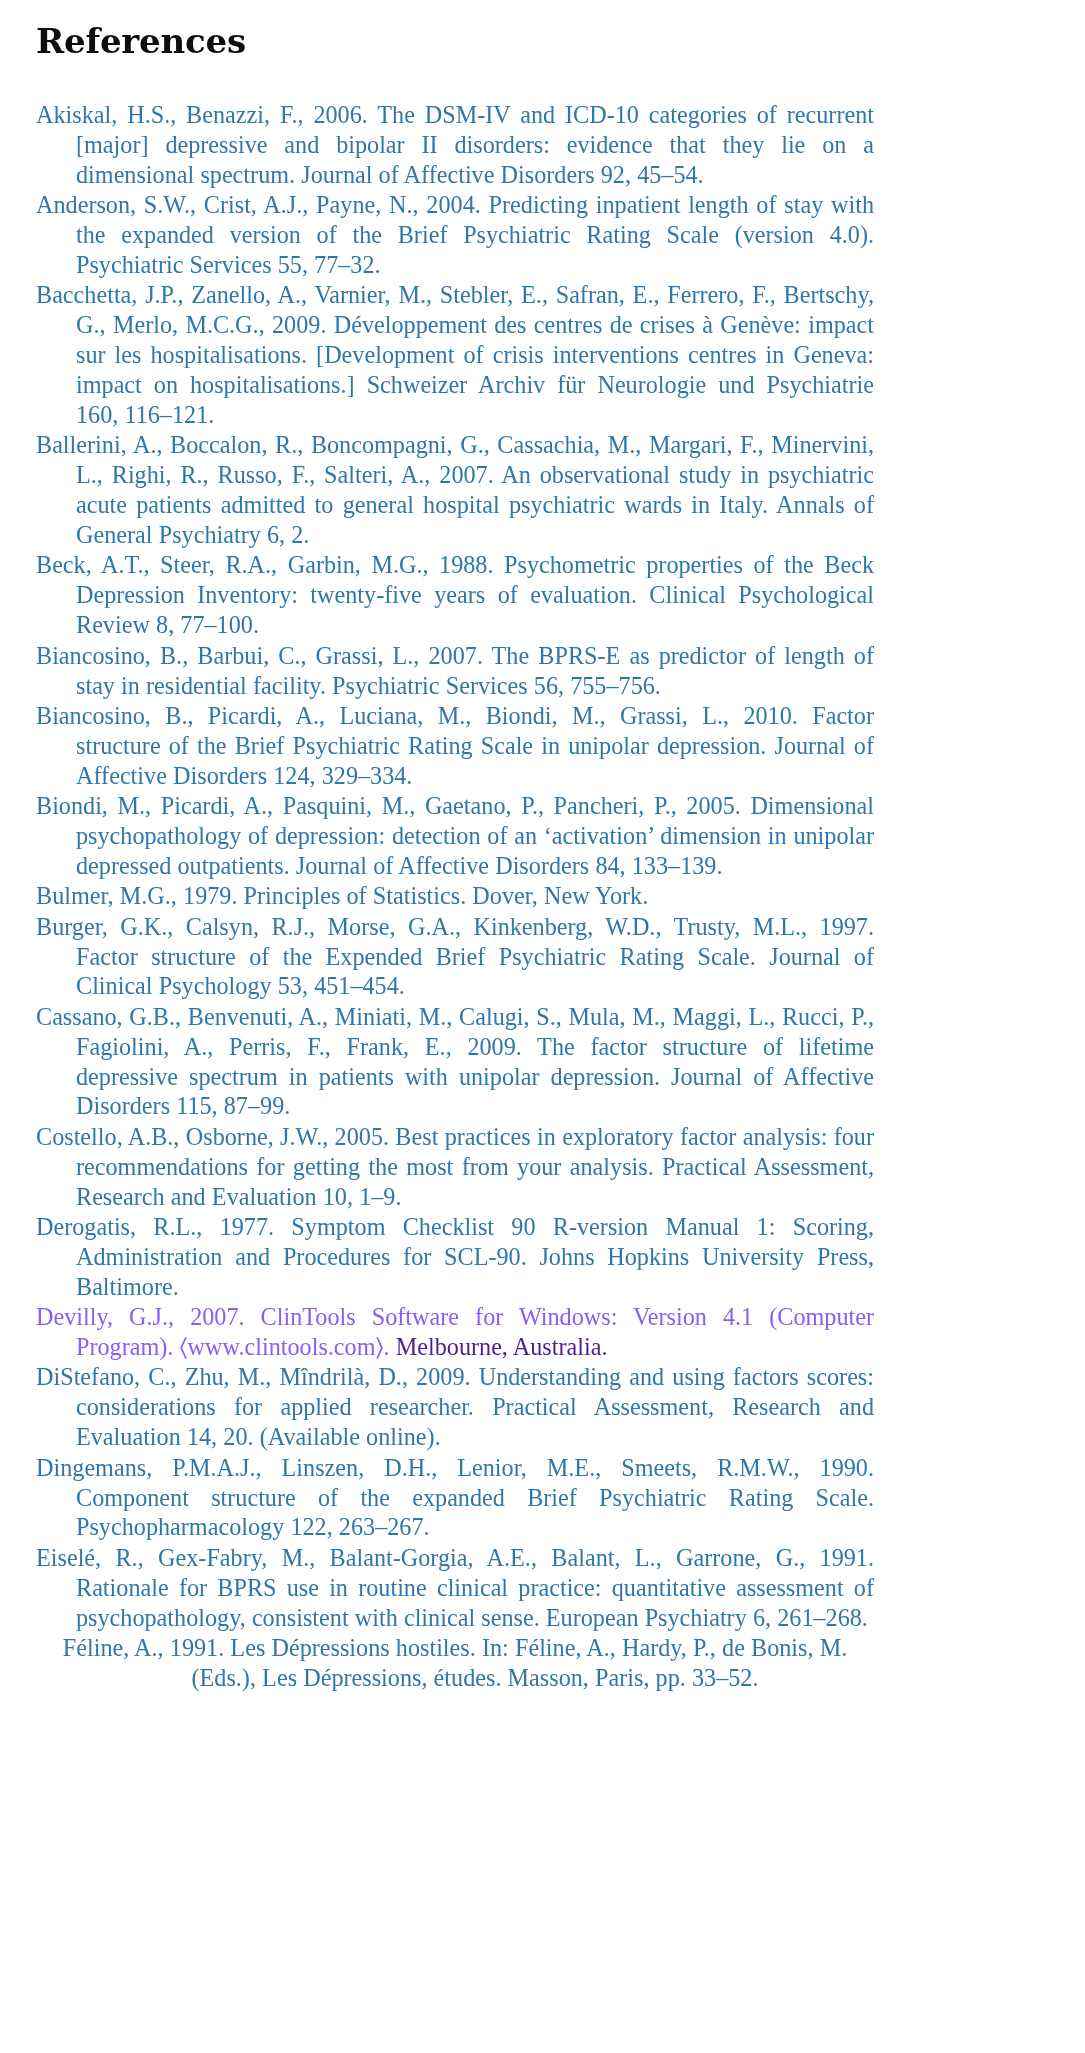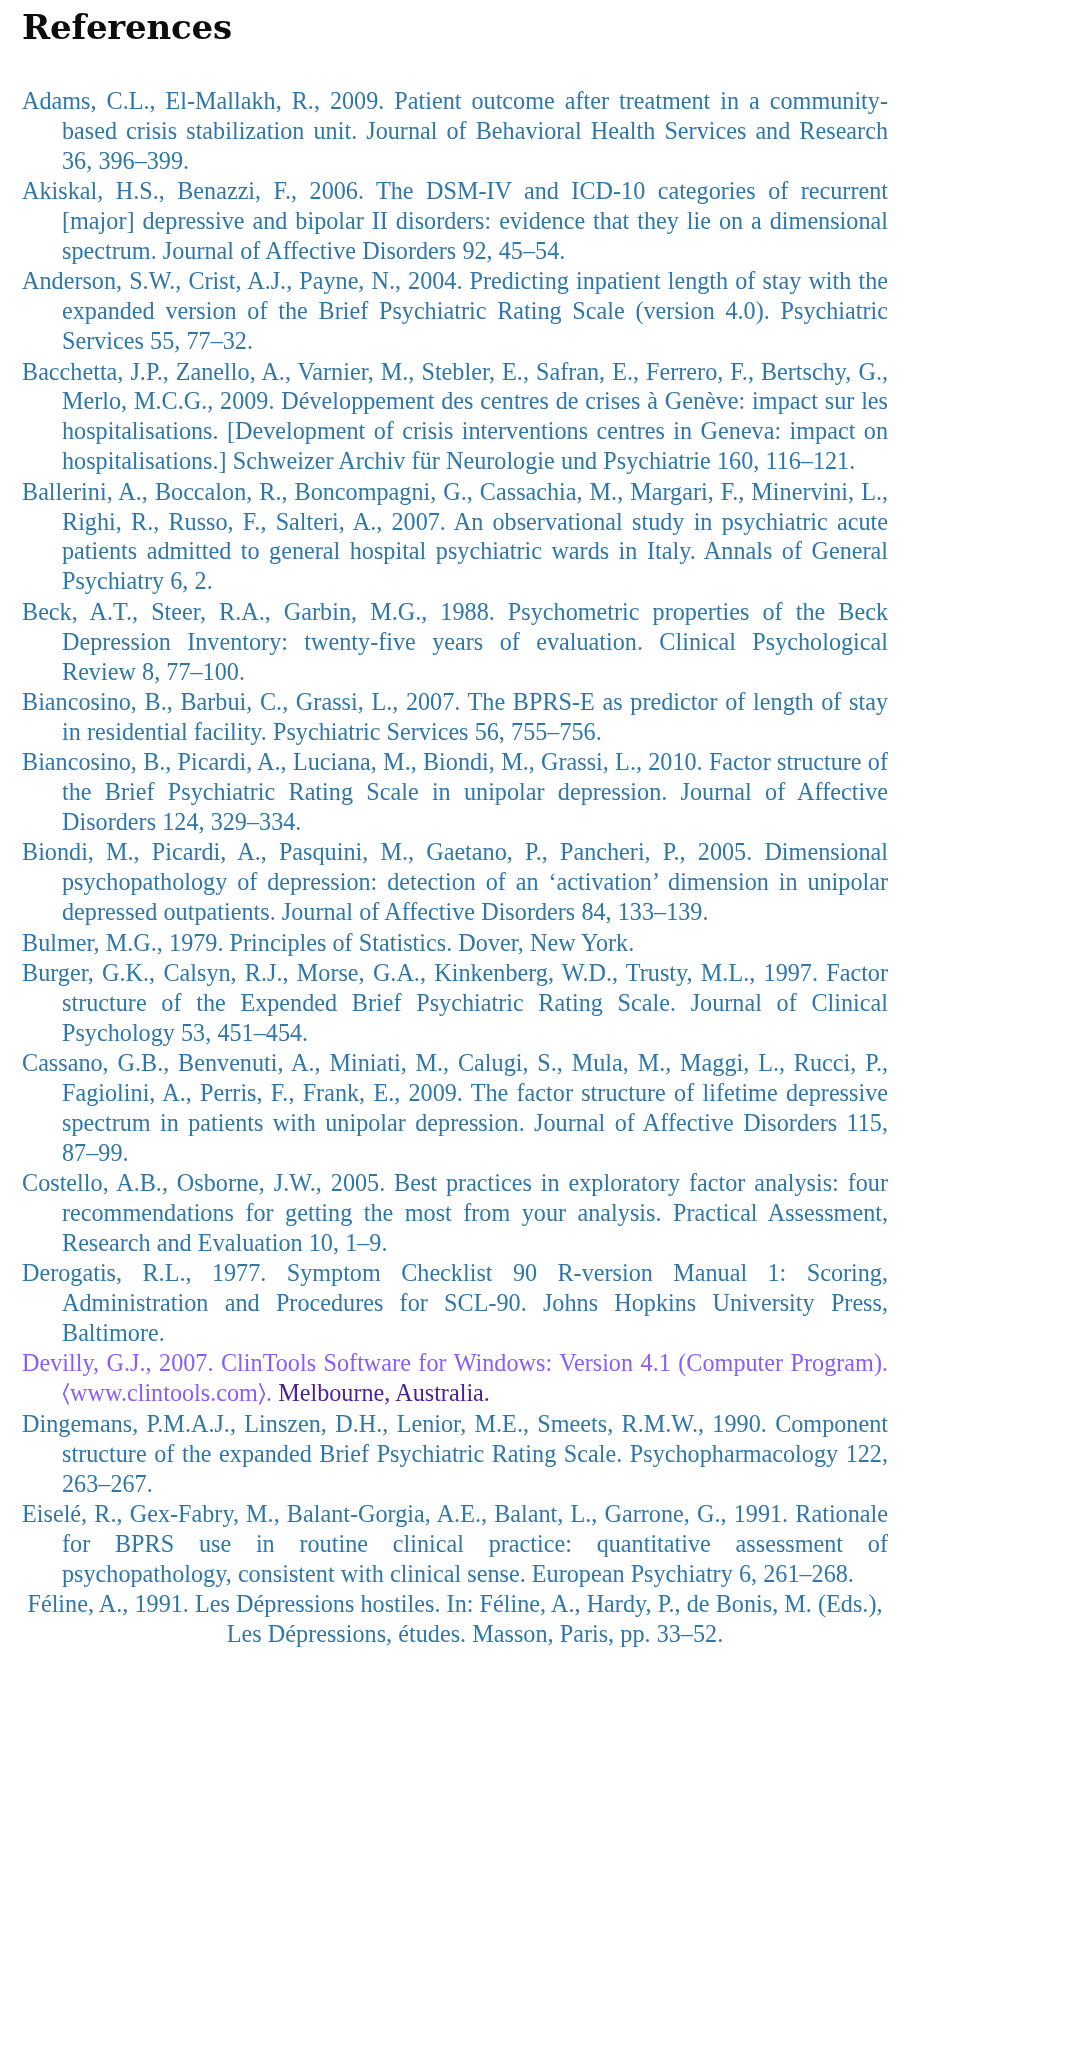--- a/index.html
+++ b/index.html
@@ -10,21 +10,21 @@
   body {
     width: 1085px;
     min-height: 2053px;
     font-family: "Liberation Serif", "DejaVu Serif", serif;
     -webkit-font-smoothing: antialiased;
   }
   .page {
     width: 914px;
     min-height: 2053px;
     box-sizing: border-box;
-    padding: 0;
+    padding: 14px;
     position: relative;
     background: #ffffff;
   }
   .heading {
     font-family: "DejaVu Serif", "Liberation Serif", serif;
     font-weight: bold;
     font-size: 34px;
     color: #0d0d0d;
     letter-spacing: -0.2px;
     margin: 0;
@@ -61,35 +61,35 @@
 </style>
 </head>
 <body>
 
 <div class="page">
 
   <h1 class="heading">References</h1>
 
   <div class="ref-list">
 
-    <p class="ref-item">Adams, C.L., El-Mallakh, R., 2009. Patient outcome after treatment in a community-based crisis stabilization unit. Journal of Behavioral Health Services and Research 36, 396–399.</p>
     <p class="ref-item">Akiskal, H.S., Benazzi, F., 2006. The DSM-IV and ICD-10 categories of recurrent [major] depressive and bipolar II disorders: evidence that they lie on a dimensional spectrum. Journal of Affective Disorders 92, 45–54.</p>
     <p class="ref-item">Anderson, S.W., Crist, A.J., Payne, N., 2004. Predicting inpatient length of stay with the expanded version of the Brief Psychiatric Rating Scale (version 4.0). Psychiatric Services 55, 77–32.</p>
     <p class="ref-item">Bacchetta, J.P., Zanello, A., Varnier, M., Stebler, E., Safran, E., Ferrero, F., Bertschy, G., Merlo, M.C.G., 2009. Développement des centres de crises à Genève: impact sur les hospitalisations. [Development of crisis interventions centres in Geneva: impact on hospitalisations.] Schweizer Archiv für Neurologie und Psychiatrie 160, 116–121.</p>
     <p class="ref-item">Ballerini, A., Boccalon, R., Boncompagni, G., Cassachia, M., Margari, F., Minervini, L., Righi, R., Russo, F., Salteri, A., 2007. An observational study in psychiatric acute patients admitted to general hospital psychiatric wards in Italy. Annals of General Psychiatry 6, 2.</p>
     <p class="ref-item">Beck, A.T., Steer, R.A., Garbin, M.G., 1988. Psychometric properties of the Beck Depression Inventory: twenty-five years of evaluation. Clinical Psychological Review 8, 77–100.</p>
     <p class="ref-item">Biancosino, B., Barbui, C., Grassi, L., 2007. The BPRS-E as predictor of length of stay in residential facility. Psychiatric Services 56, 755–756.</p>
     <p class="ref-item">Biancosino, B., Picardi, A., Luciana, M., Biondi, M., Grassi, L., 2010. Factor structure of the Brief Psychiatric Rating Scale in unipolar depression. Journal of Affective Disorders 124, 329–334.</p>
     <p class="ref-item">Biondi, M., Picardi, A., Pasquini, M., Gaetano, P., Pancheri, P., 2005. Dimensional psychopathology of depression: detection of an ‘activation’ dimension in unipolar depressed outpatients. Journal of Affective Disorders 84, 133–139.</p>
     <p class="ref-item">Bulmer, M.G., 1979. Principles of Statistics. Dover, New York.</p>
     <p class="ref-item">Burger, G.K., Calsyn, R.J., Morse, G.A., Kinkenberg, W.D., Trusty, M.L., 1997. Factor structure of the Expended Brief Psychiatric Rating Scale. Journal of Clinical Psychology 53, 451–454.</p>
     <p class="ref-item">Cassano, G.B., Benvenuti, A., Miniati, M., Calugi, S., Mula, M., Maggi, L., Rucci, P., Fagiolini, A., Perris, F., Frank, E., 2009. The factor structure of lifetime depressive spectrum in patients with unipolar depression. Journal of Affective Disorders 115, 87–99.</p>
     <p class="ref-item">Costello, A.B., Osborne, J.W., 2005. Best practices in exploratory factor analysis: four recommendations for getting the most from your analysis. Practical Assessment, Research and Evaluation 10, 1–9.</p>
     <p class="ref-item">Derogatis, R.L., 1977. Symptom Checklist 90 R-version Manual 1: Scoring, Administration and Procedures for SCL-90. Johns Hopkins University Press, Baltimore.</p>
 
     <p class="ref-item"><span class="url-token">Devilly, G.J., 2007. ClinTools Software for Windows: Version 4.1 (Computer Program). 〈www.clintools.com〉.</span><span class="black-tail"> Melbourne, Australia.</span></p>
 
+    <p class="ref-item">DiStefano, C., Zhu, M., Mîndrilà, D., 2009. Understanding and using factors scores: considerations for applied researcher. Practical Assessment, Research and Evaluation 14, 20. (Available online).</p>
     <p class="ref-item">Dingemans, P.M.A.J., Linszen, D.H., Lenior, M.E., Smeets, R.M.W., 1990. Component structure of the expanded Brief Psychiatric Rating Scale. Psychopharmacology 122, 263–267.</p>
     <p class="ref-item">Eiselé, R., Gex-Fabry, M., Balant-Gorgia, A.E., Balant, L., Garrone, G., 1991. Rationale for BPRS use in routine clinical practice: quantitative assessment of psychopathology, consistent with clinical sense. European Psychiatry 6, 261–268.</p>
     <p class="ref-item">Féline, A., 1991. Les Dépressions hostiles. In: Féline, A., Hardy, P., de Bonis, M. (Eds.), Les Dépressions, études. Masson, Paris, pp. 33–52.</p>
 
   </div>
 </div>
 
 </body></html>

